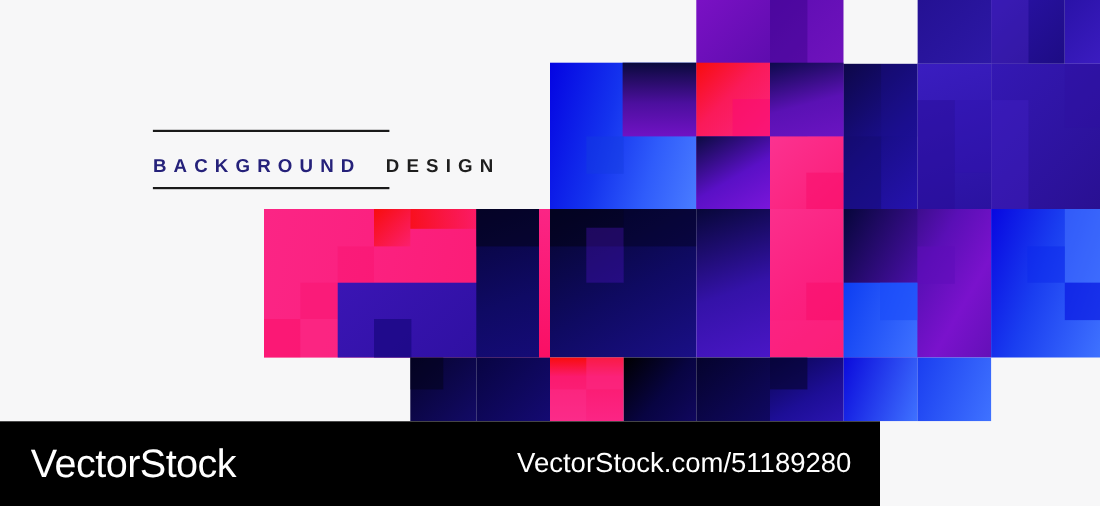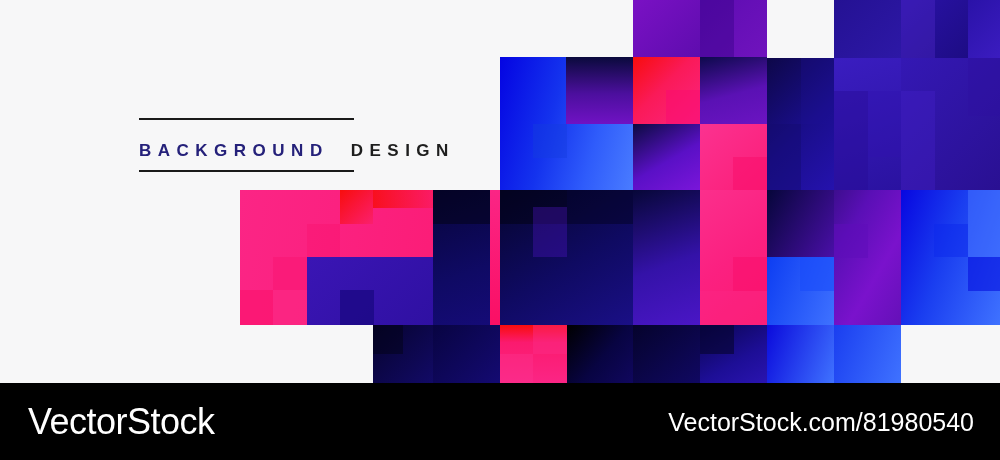--- a/index.html
+++ b/index.html
@@ -28,21 +28,21 @@
     letter-spacing:6.5px;
     font-weight:700;
     line-height:22px;
   }
   #word-background{color:#25217a;}
   #word-gap{display:inline-block;width:22px;}
   #word-design{color:#1e1e1e;}
 
   
   #footer{
-    position:absolute;left:0;top:383px;width:1000px;height:77px;
+    position:absolute;left:0;top:383px;width:800px;height:77px;
     background:#000;
   }
   #brand{
     position:absolute;left:28px;top:50%;transform:translateY(-50%);
     color:#fff;font-size:36px;font-weight:400;letter-spacing:-0.5px;
   }
   #url{
     position:absolute;right:26px;top:50%;transform:translateY(-50%);
     color:#fff;font-size:25px;font-weight:400;letter-spacing:0px;
   }
@@ -165,16 +165,16 @@
   <div style="position:absolute;left:139px;top:170px;width:215px;">
     <div class="rule"></div>
   </div>
 
   <div id="titles">
     <span id="word-background">BACKGROUND</span><span id="word-gap"></span><span id="word-design">DESIGN</span>
   </div>
 
   <div id="footer">
     <div id="brand">VectorStock</div>
-    <div id="url">VectorStock.com/81980540</div>
+    <div id="url">VectorStock.com/51189280</div>
   </div>
 
 </div>
 
 </body></html>

